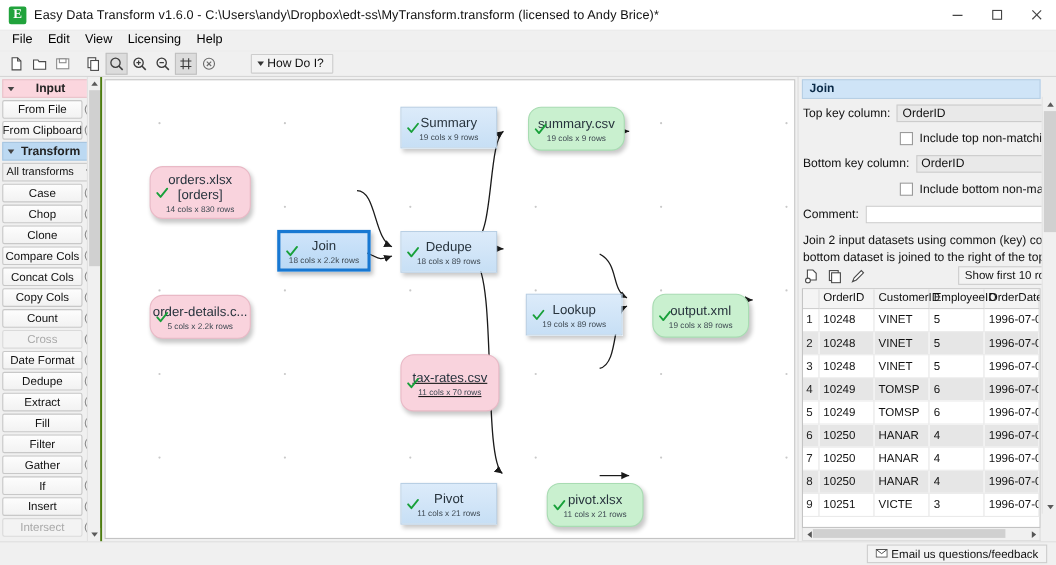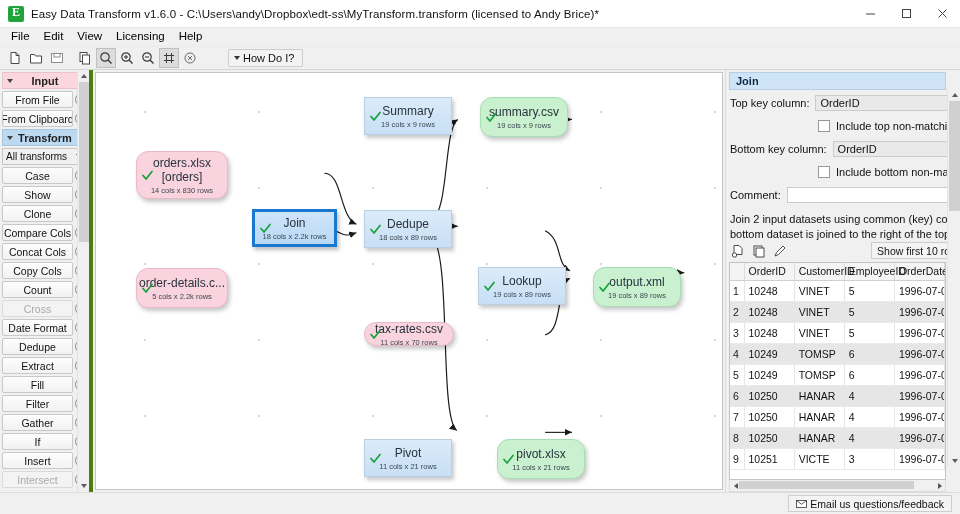--- a/index.html
+++ b/index.html
@@ -104,21 +104,21 @@
   
   .body-row { flex: 1; display: flex; min-height: 0; background: #f0f0f0; }
 
   
   .sidebar {
     width: 93px; min-width: 93px;
     background: #f0f0f0;
     display: flex; flex-direction: column;
     position: relative;
     overflow: hidden;
-    border-right: 4px solid #4d7c0f;
+    border-right: 2px solid #4d7c0f;
   }
   .sb-scroll {
     flex: 1; overflow: hidden;
     display: flex; flex-direction: column;
     padding: 2px 1px 0 2px;
   }
   .sb-header {
     height: 17px; min-height: 17px;
     margin: 0 0 2px 0;
     display: flex; align-items: center; justify-content: center;
@@ -480,21 +480,21 @@
         <div class="sb-combo">
           <span>All transforms</span>
           <span class="cbcaret"></span>
         </div>
         <div id="transform-list">
             <div class="sb-row">
               <div class="sb-btn">Case</div>
               <div class="sb-help">?</div>
             </div>
             <div class="sb-row">
-              <div class="sb-btn">Show</div>
+              <div class="sb-btn">Chop</div>
               <div class="sb-help">?</div>
             </div>
             <div class="sb-row">
               <div class="sb-btn">Clone</div>
               <div class="sb-help">?</div>
             </div>
             <div class="sb-row">
               <div class="sb-btn">Compare Cols</div>
               <div class="sb-help">?</div>
             </div>
@@ -622,21 +622,21 @@
             <div class="nm">[orders]</div>
             <div class="sub">14 cols x 830 rows</div>
           </div>
           <div class="node input" style="left: 40px; top: 195px; width: 92px; height: 40px;">
             <span class="tick"><svg width="13" height="13" viewBox="0 0 13 13">
                 <path d="M2 6.5 L5 10 L11 2.5" fill="none" stroke="#18a03a" stroke-width="1.7" stroke-linecap="round" stroke-linejoin="round"></path>
               </svg></span>
             <div class="nm">order-details.c...</div>
             <div class="sub">5 cols x 2.2k rows</div>
           </div>
-          <div class="node input" style="left: 268px; top: 249px; width: 90px; height: 24px;">
+          <div class="node input" style="left: 268px; top: 249px; width: 90px; height: 52px; text-decoration: underline;">
             <span class="tick"><svg width="13" height="13" viewBox="0 0 13 13">
                 <path d="M2 6.5 L5 10 L11 2.5" fill="none" stroke="#18a03a" stroke-width="1.7" stroke-linecap="round" stroke-linejoin="round"></path>
               </svg></span>
             <div class="nm">tax-rates.csv</div>
             <div class="sub">11 cols x 70 rows</div>
           </div>
           <div class="node transform selected" style="left: 156px; top: 136px; width: 85px; height: 38px;">
             <span class="tick"><svg width="13" height="13" viewBox="0 0 13 13">
                 <path d="M2 6.5 L5 10 L11 2.5" fill="none" stroke="#18a03a" stroke-width="1.7" stroke-linecap="round" stroke-linejoin="round"></path>
               </svg></span>

